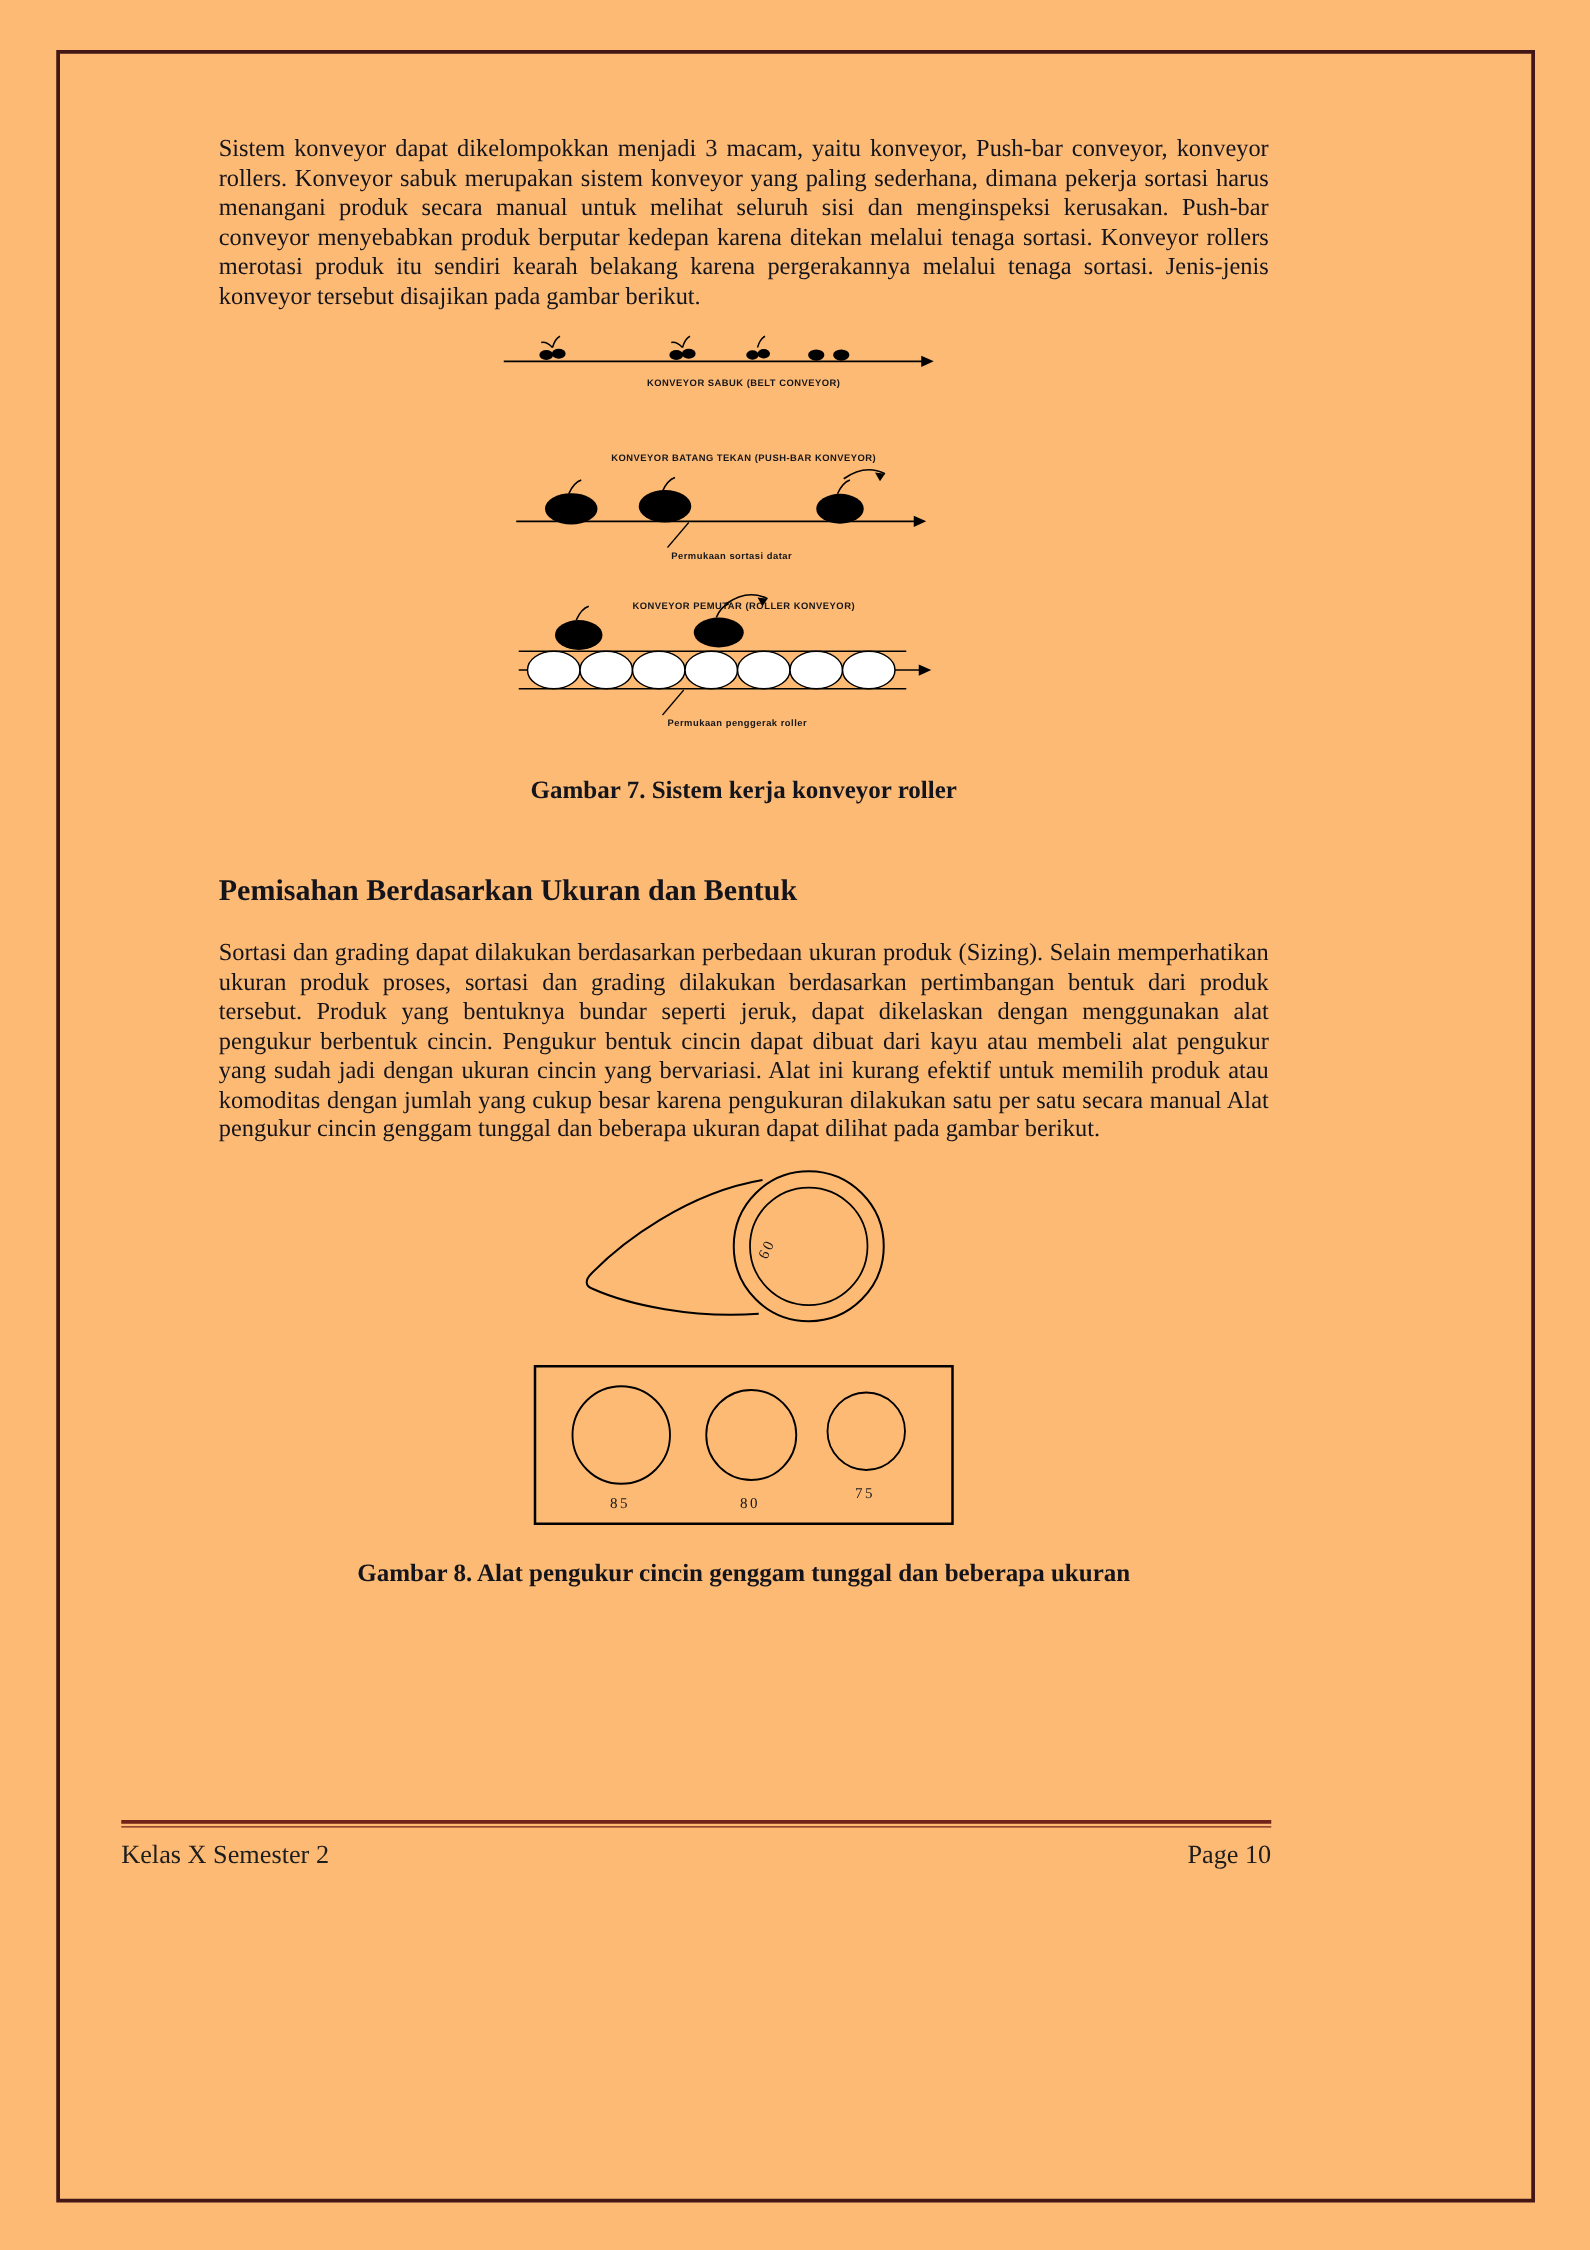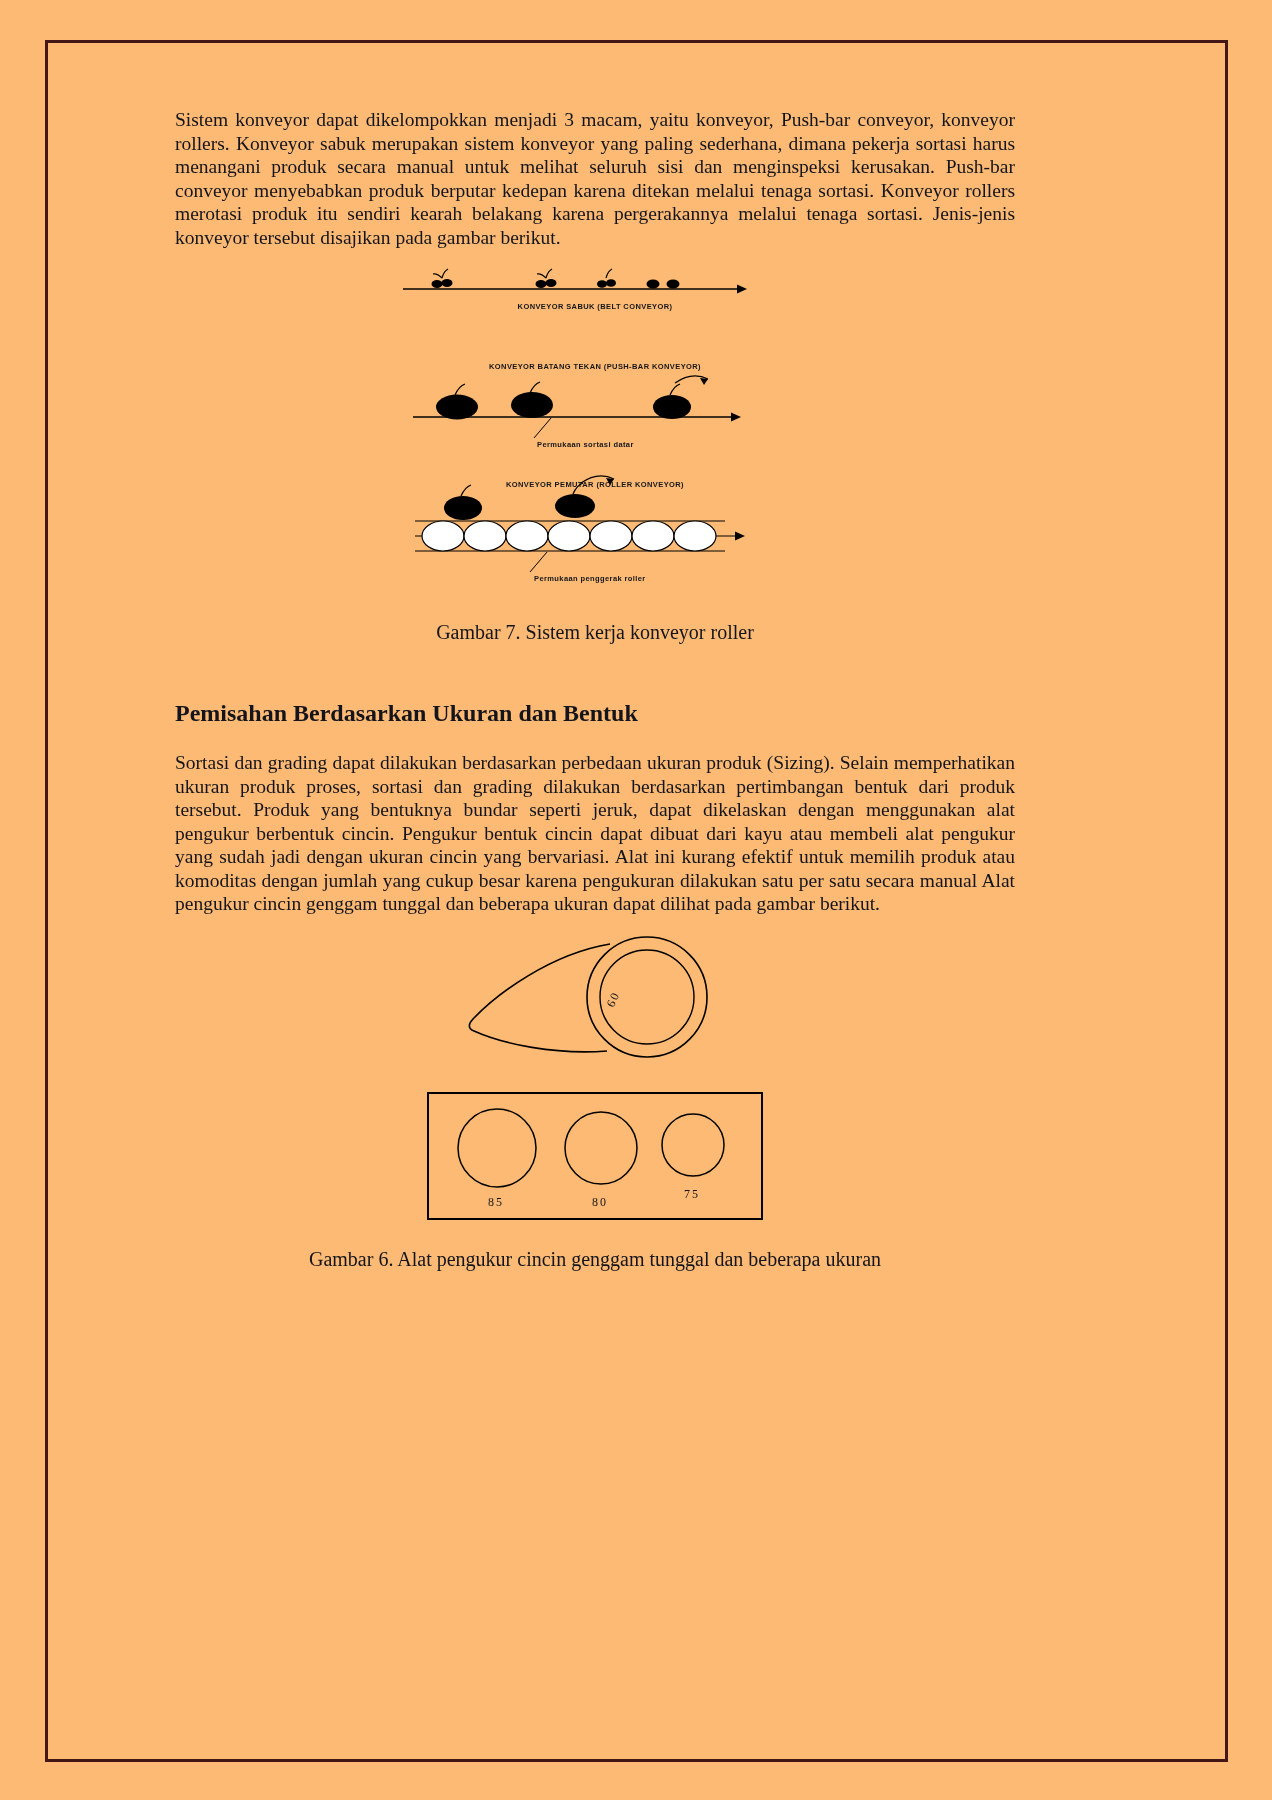--- a/index.html
+++ b/index.html
@@ -29,21 +29,21 @@
     text-align: justify;
     margin: 0;
   }
   .para-1 { margin-top: 108px; }
   .para-2 { margin-top: 24px; }
   .fig { display:block; margin: 0 auto; }
   .fig7-wrap { margin-top: 18px; text-align:left; }
   .fig8a-wrap { margin-top: 6px; text-align:center; }
   .fig8b-wrap { margin-top: 18px; text-align:right; }
   .caption {
-    font-weight: normal;
+    font-weight: bold;
     font-size: 20px;
     text-align: center;
     margin: 12px;
   }
   .caption-7 { margin-top: 24px; }
   .caption-8 { margin-top: 26px; }
   .section-heading {
     font-weight: bold;
     font-size: 24px;
     margin: 56px 0 0 0;
@@ -177,17 +177,24 @@
         <rect x="3" y="3" width="334" height="126" fill="none" stroke="#000" stroke-width="2"></rect>
         <circle cx="72" cy="58" r="39" fill="none" stroke="#000" stroke-width="1.5"></circle>
         <circle cx="176" cy="58" r="36" fill="none" stroke="#000" stroke-width="1.5"></circle>
         <circle cx="268" cy="55" r="31" fill="none" stroke="#000" stroke-width="1.5"></circle>
         <text class="size-label" x="71" y="116" text-anchor="middle">85</text>
         <text class="size-label" x="175" y="116" text-anchor="middle">80</text>
         <text class="size-label" x="267" y="108" text-anchor="middle">75</text>
       </svg>
     </div>
 
-    <p class="caption caption-8">Gambar  6. Alat pengukur cincin genggam tunggal dan beberapa ukuran</p>
+    <p class="caption caption-8">Gambar  8. Alat pengukur cincin genggam tunggal dan beberapa ukuran</p>
 
   </div>
 
+  <div class="footer">
+    <div class="footer-rule"></div>
+    <div class="footer-row">
+      <span>Kelas X Semester 2</span>
+      <span>Page 10</span>
+    </div>
+  </div>
 </div>
 
 </body></html>

